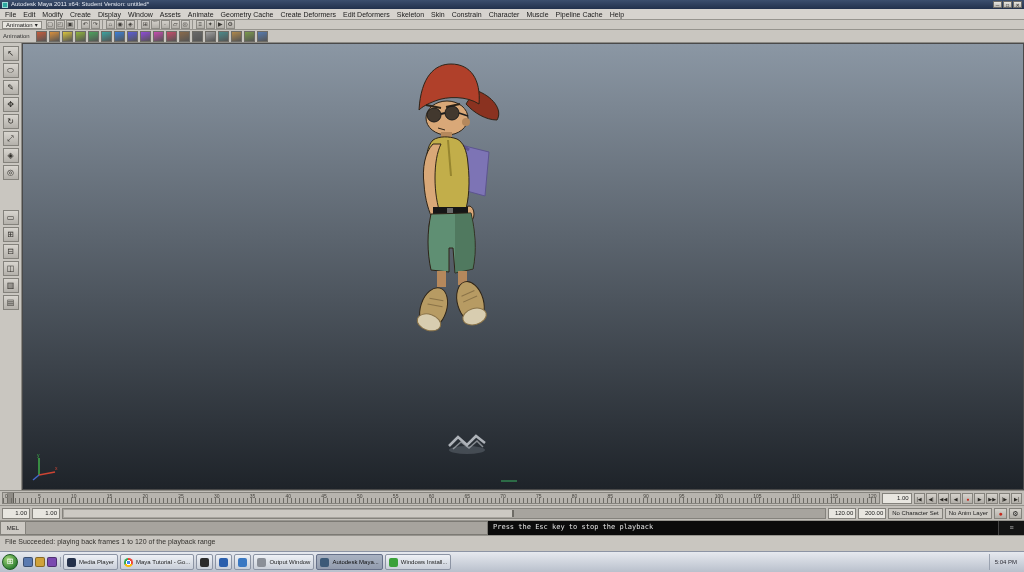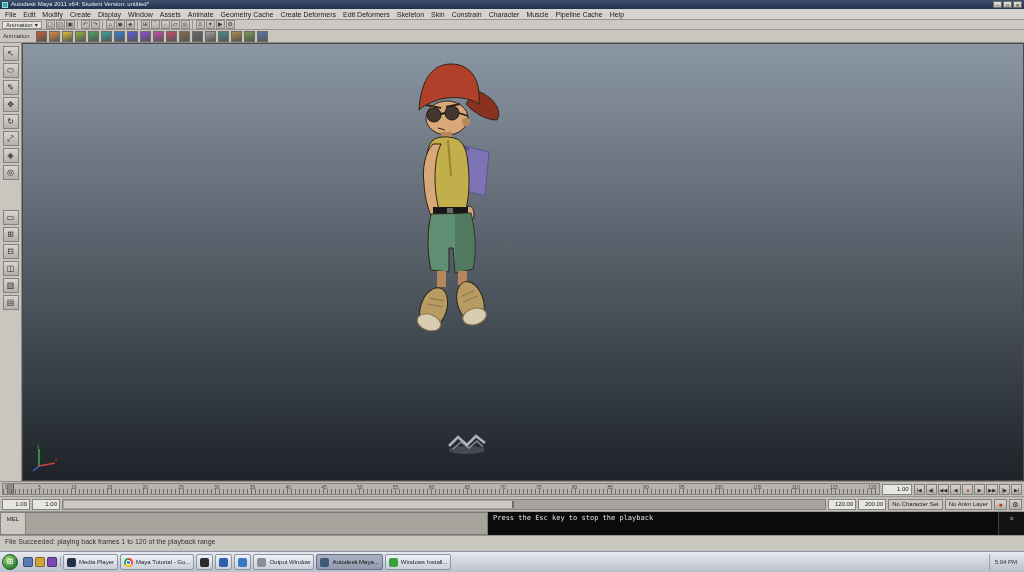--- a/index.html
+++ b/index.html
@@ -122,21 +122,21 @@
   .rs-menu {
     height:11px; background:#ccc9c3; border:1px solid #84827c; padding:0 3px; line-height:9px; white-space:nowrap;
   }
   .rs-btn {
     width:13px; height:11px; background:linear-gradient(#d5d2cc,#b2afa9);
     border:1px solid #84827c; text-align:center; line-height:9px; font-size:7px;
   }
   .autokey { color:var(--accent-red, #c22); }
 
   
-  .commandline { height:24px; background:#c2bfb9; border-top:1px solid #96948e; display:flex; flex:0 0 auto; }
+  .commandline { height:15px; background:#c2bfb9; border-top:1px solid #96948e; display:flex; flex:0 0 auto; }
   .mel-btn {
     width:26px; background:#ccc9c3; border:1px solid #84827c; font-size:6px;
     line-height:13px; text-align:center; color:#222;
   }
   .cmd-input {
     flex:0 0 462px; background:#a7a49e; border:1px solid #7c7a74; border-left:none;
     font-size:7px; padding:0 3px; color:#111; font-family:"DejaVu Sans Mono", monospace;
   }
   .cmd-output {
     flex:1; background:#0b0b0b; color:#e6e6e6; font-size:7px; line-height:13px;

